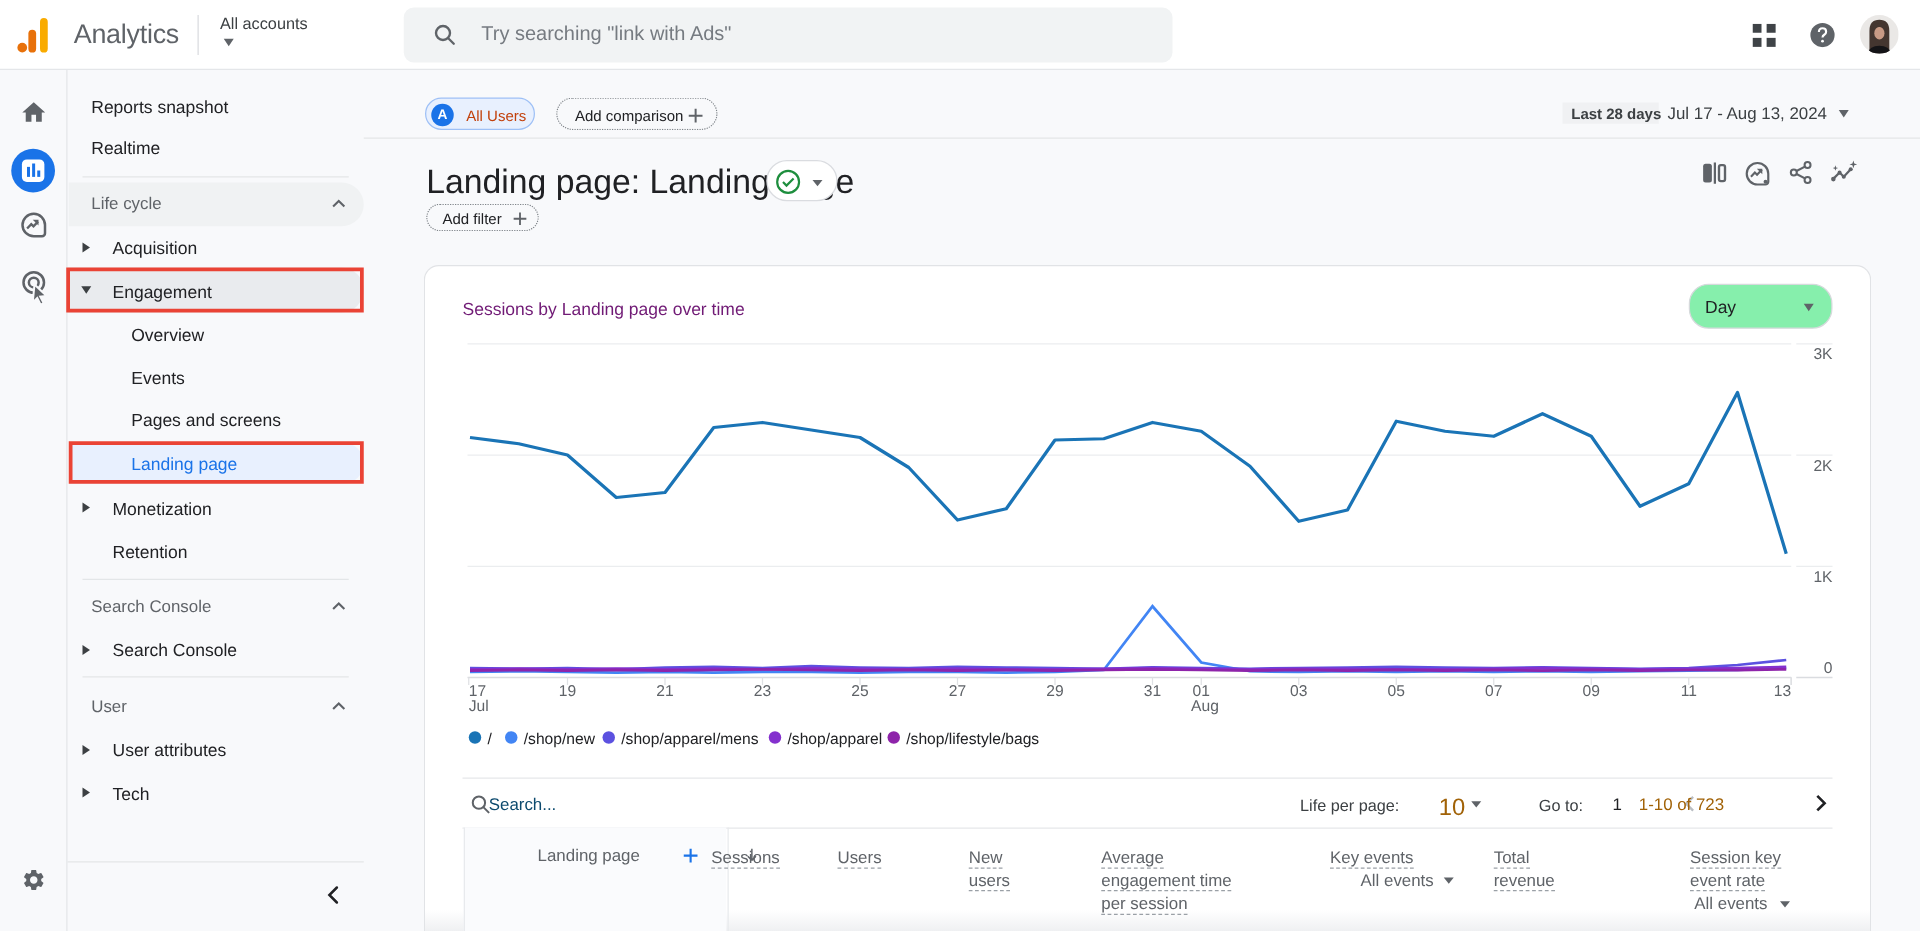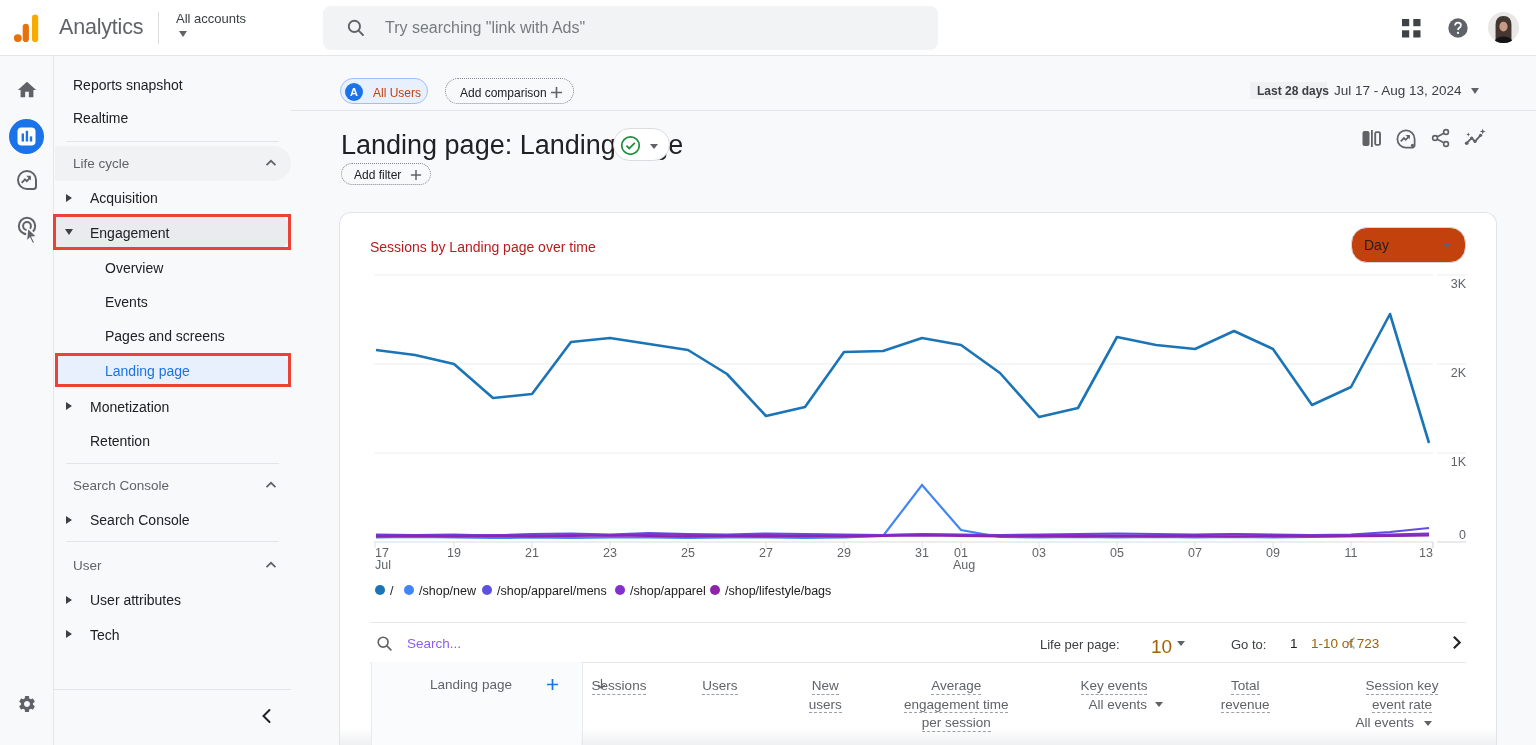--- a/index.html
+++ b/index.html
@@ -5,21 +5,21 @@
 *{margin:0;padding:0;box-sizing:border-box}
 html,body{width:1536px;height:745px;overflow:hidden;background:#fff;font-family:"Liberation Sans",sans-serif;-webkit-font-smoothing:antialiased}
 #page{position:relative;width:1536px;height:745px;background:#f8f9fb}
 .abs{position:absolute}
 .tri-r{width:0;height:0;border-left:6px solid #3c4043;border-top:4.5px solid transparent;border-bottom:4.5px solid transparent}
 .tri-d{width:0;height:0;border-top:6px solid #3c4043;border-left:4.5px solid transparent;border-right:4.5px solid transparent}
 .navitem{position:absolute;left:36px;font-size:14px;color:#202124;font-weight:500;transform:translateY(-50%)}
 .navsub{position:absolute;left:51px;font-size:14px;color:#202124;font-weight:500;transform:translateY(-50%)}
 .navhead{position:absolute;left:19px;font-size:13.5px;color:#5f6368;transform:translateY(-50%)}
 .hdiv{position:absolute;height:1px;background:#e3e6e8}
-.hcell{text-align:center;font-size:13.5px;font-weight:500;color:#5f6368;line-height:18.5px}
+.hcell{text-align:left;font-size:13.5px;font-weight:500;color:#5f6368;line-height:18.5px}
 .du{display:inline-block;border-bottom:1.5px dashed #9aa0a6;height:17.5px}
 </style>
 </head>
 <body>
 <div id="page">
 
 <div class="abs" style="left:0;top:0;width:1536px;height:56px;background:#fff;border-bottom:1px solid #e4e6e9;z-index:30">
 
   <svg class="abs" style="left:13px;top:11px" width="28" height="32" viewBox="0 0 28 32">
     <circle cx="4.8" cy="27.1" r="3.9" fill="#e8710a"></circle>
@@ -201,23 +201,23 @@
   <path d="M2.5 17 l5.5-5.5 3.5 3.5 6-6.5" fill="none" stroke="#5f6368" stroke-width="1.9"></path>
   <circle cx="2.8" cy="17" r="1.9" fill="#5f6368"></circle>
       <circle cx="8" cy="11.6" r="1.7" fill="#5f6368"></circle>
       <circle cx="11.5" cy="15" r="1.7" fill="#5f6368"></circle>
       <circle cx="17.3" cy="8.7" r="1.7" fill="#5f6368"></circle>
   <path d="M19.5 1.5 l0.8 2.4 2.4 0.8 -2.4 0.8 -0.8 2.4 -0.8-2.4 -2.4-0.8 2.4-0.8 z" fill="#5f6368"></path>
   <path d="M4.5 5.5 l0.6 1.7 1.7 0.6 -1.7 0.6 -0.6 1.7 -0.6-1.7 -1.7-0.6 1.7-0.6 z" fill="#5f6368"></path>
 </svg>
 
 <div class="abs" style="left:339px;top:212px;width:1158px;height:545px;background:#fff;border:1px solid #e1e3e6;border-radius:12px 12px 0 0;border-bottom:none"></div>
-<div class="abs" style="left:370px;top:239px;font-size:14px;color:#b91c1c">Sessions by Landing page over time</div>
-
-<div class="abs" style="left:1351px;top:227px;width:115px;height:36px;border:1px solid #d6d9dc;border-radius:16px;background:#c2410c">
+<div class="abs" style="left:370px;top:239px;font-size:14px;color:#701a75">Sessions by Landing page over time</div>
+
+<div class="abs" style="left:1351px;top:227px;width:115px;height:36px;border:1px solid #d6d9dc;border-radius:16px;background:#86efac">
   <div class="abs" style="left:12px;top:9px;font-size:14px;color:#202124">Day</div>
   <div class="abs tri-d" style="left:91px;top:15px;border-top-color:#5f6368"></div>
 </div>
 
 <svg class="abs" style="left:339px;top:212px" width="1158" height="360" viewBox="0 0 1158 360">
 
   <line x1="35" y1="63" x2="1094" y2="63" stroke="#ebedef" stroke-width="1"></line>
   <line x1="1098" y1="63" x2="1127" y2="63" stroke="#ebedef" stroke-width="1"></line>
   <line x1="35" y1="152" x2="1094" y2="152" stroke="#ebedef" stroke-width="1"></line>
   <line x1="1098" y1="152" x2="1127" y2="152" stroke="#ebedef" stroke-width="1"></line>
@@ -290,21 +290,21 @@
       <span class="abs" style="left:630px;top:-1px">/shop/apparel</span>
   <span class="abs" style="left:710px;top:0;width:10px;height:10px;border-radius:50%;background:#8e24aa"></span>
       <span class="abs" style="left:725px;top:-1px">/shop/lifestyle/bags</span>
 </div>
 
 <div class="hdiv" style="left:370px;top:622px;width:1096px;background:#e6e8ea"></div>
 <svg class="abs" style="left:376px;top:635px" width="17" height="17" viewBox="0 0 20 20">
       <circle cx="8.4" cy="8.4" r="5.8" fill="none" stroke="#5f6368" stroke-width="1.9"></circle>
       <line x1="12.8" y1="12.8" x2="17.5" y2="17.5" stroke="#5f6368" stroke-width="1.9" stroke-linecap="round"></line>
     </svg>
-<div class="abs" style="left:407px;top:636px;font-size:13.5px;color:#8b5cf6">Search...</div>
+<div class="abs" style="left:391px;top:636px;font-size:13.5px;color:#0c4a6e">Search...</div>
 <div class="abs" style="left:1040px;top:636.5px;font-size:13px;color:#3c4043">Life per page:</div>
 <div class="abs" style="left:1151px;top:636px;font-size:19px;color:#a16207">10</div>
 <div class="abs tri-d" style="left:1177px;top:641px;border-top-width:5px;border-top-color:#5f6368"></div>
 <div class="abs" style="left:1231px;top:636.5px;font-size:13px;color:#3c4043">Go to:</div>
 <div class="abs" style="left:1290px;top:636px;font-size:13.5px;color:#202124">1</div>
 <svg class="abs" style="left:1344px;top:635px" width="16" height="16" viewBox="0 0 16 16">
       <path d="M10.5 2.5 L5 8 L10.5 13.5" fill="none" stroke="#babec3" stroke-width="1.9"></path>
     </svg>
 <div class="abs" style="left:1311px;top:636px;font-size:13.5px;color:#a16207">1-10 of 723</div>
 <svg class="abs" style="left:1448px;top:634px" width="17" height="17" viewBox="0 0 16 16">

